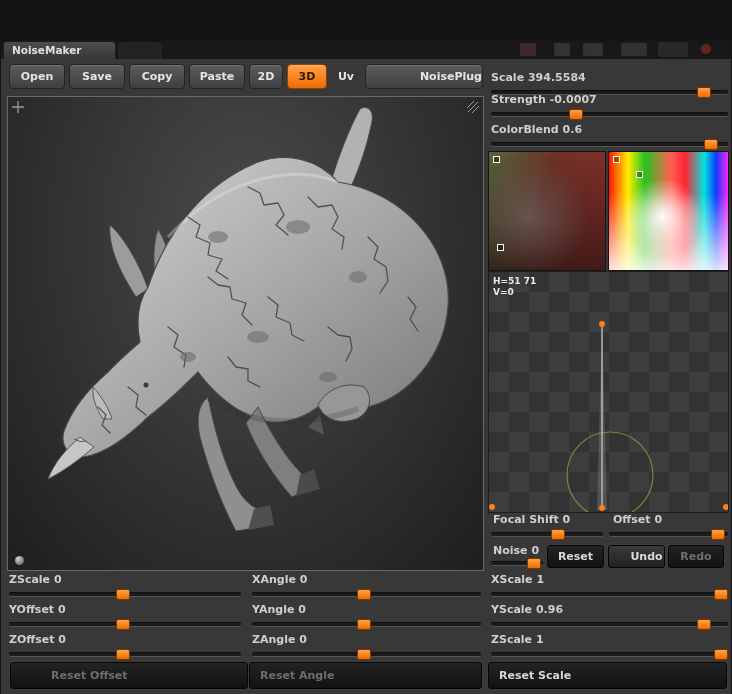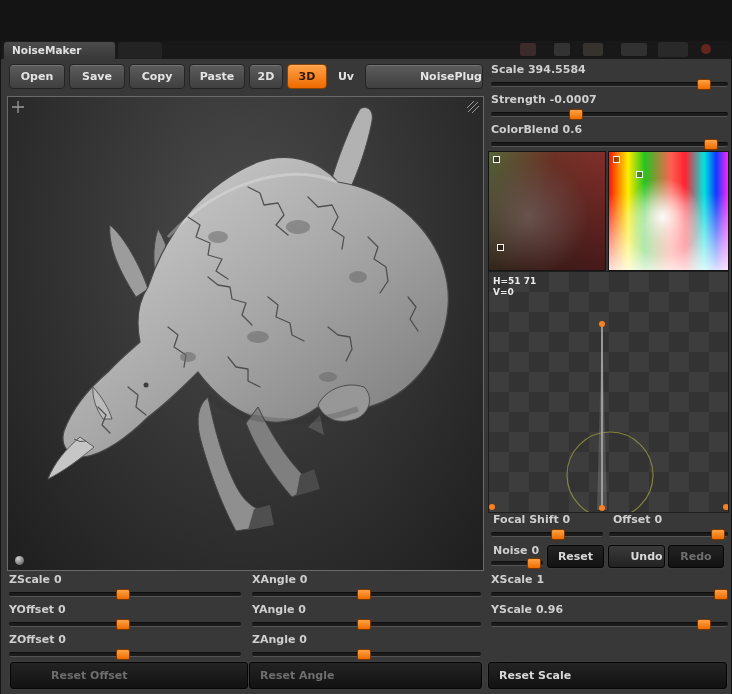--- a/index.html
+++ b/index.html
@@ -182,21 +182,21 @@
     </svg>
     <svg class="abs" style="left:3px;top:3px;" width="14" height="14">
       <path d="M7,1 V13 M1,7 H13" stroke="#9a9a9a" stroke-width="1.3"></path>
     </svg>
     <svg class="abs" style="right:3px;top:3px;" width="14" height="14">
       <path d="M2,12 L12,2 M6,13 L13,6 M1,8 L8,1" stroke="#9a9a9a" stroke-width="1"></path>
     </svg>
     <div class="sphere"></div>
   </div>
 
-  <div class="abs" style="left:490px;top:22px;width:237px;">
+  <div class="abs" style="left:490px;top:30px;width:237px;">
     <div class="lbl"><span>Scale</span>&nbsp;<span>394.5584</span></div>
     <div class="track" style="left:0;width:237px;top:19px;">
       <div class="handle" style="left: calc(90% - 7px);"></div>
     </div>
   </div>
   <div class="abs" style="left:490px;top:52px;width:237px;">
     <div class="lbl"><span>Strength</span>&nbsp;<span>-0.0007</span></div>
     <div class="track" style="left:0;width:237px;top:19px;">
       <div class="handle" style="left: calc(36% - 7px);"></div>
     </div>
@@ -261,20 +261,26 @@
     <div class="track" style="left:0;width:237px;top:19px;">
       <div class="handle" style="left: calc(97% - 7px);"></div>
     </div>
   </div>
   <div class="abs" style="left:490px;top:562px;width:237px;">
     <div class="lbl"><span>YScale</span>&nbsp;<span>0.96</span></div>
     <div class="track" style="left:0;width:237px;top:19px;">
       <div class="handle" style="left: calc(90% - 7px);"></div>
     </div>
   </div>
+  <div class="abs" style="left:490px;top:592px;width:237px;">
+    <div class="lbl"><span>ZScale</span>&nbsp;<span>1</span></div>
+    <div class="track" style="left:0;width:237px;top:19px;">
+      <div class="handle" style="left: calc(97% - 7px);"></div>
+    </div>
+  </div>
   <div class="dbtn leftalign" style="left:487px;top:621px;width:239px;height:27px;">
     <span>Reset Scale</span>
   </div>
 
   <div class="abs" style="left:8px;top:532px;width:232px;">
     <div class="lbl"><span>ZScale</span>&nbsp;<span>0</span></div>
     <div class="track" style="left:0;width:232px;top:19px;">
       <div class="handle" style="left: calc(49% - 7px);"></div>
     </div>
   </div>

